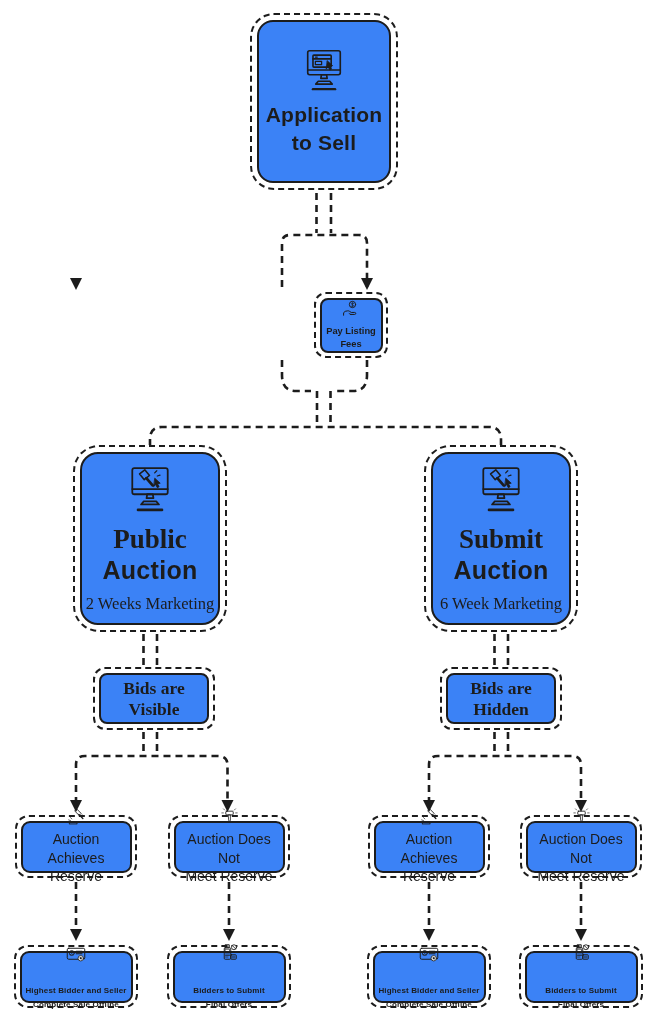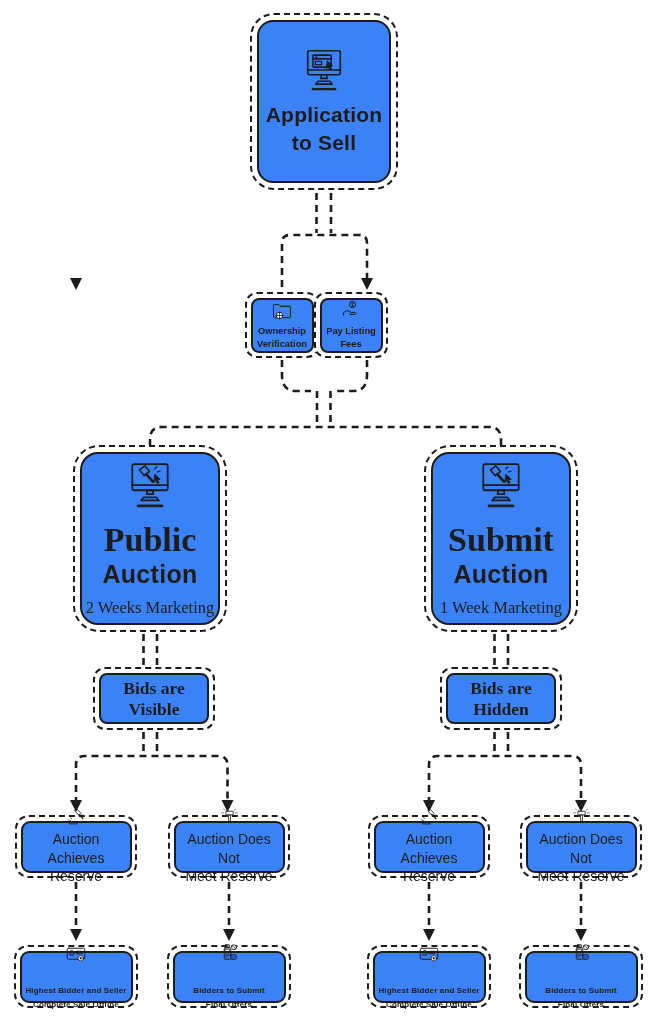--- a/index.html
+++ b/index.html
@@ -26,21 +26,21 @@
   .n-app .lbl { font-size: 21px; font-weight: 700; line-height: 1.32; margin-top: 9px; letter-spacing: .2px; }
 
   
   .n-small { border-radius: 12px; }
   .n-small .inner { border-radius: 8px; border-width: 2.5px; inset: 3.5px; }
   .n-small .lbl { font-size: 9.3px; font-weight: 700; line-height: 1.42; margin-top: 2px; }
 
   
   .n-auction { border-radius: 26px; }
   .n-auction .inner { border-radius: 18px; inset: 5px; }
-  .t-serif { font-family: "Liberation Serif", serif; font-weight: 700; font-size: 34px; line-height: 1.1; margin-top: 12px; }
+  .t-serif { font-family: "Liberation Serif", serif; font-weight: 700; font-size: 27px; line-height: 1.1; margin-top: 12px; }
   .t-sans  { font-size: 25px; font-weight: 700; line-height: 1.2; letter-spacing: .3px; }
   .t-sub   { font-family: "Liberation Serif", serif; font-size: 16.5px; line-height: 1.2; margin-top: 9px; }
 
   
   .n-mid { border-radius: 12px; }
   .n-mid .inner { border-radius: 8px; border-width: 2.5px; }
   .n-mid .lbl { font-family: "Liberation Serif", serif; font-weight: 700; font-size: 17.5px; }
 
   
   .n-res { border-radius: 14px; }
@@ -195,29 +195,20 @@
   <div class="node n-app" style="left:250px;top:13px;width:148px;height:177px">
     <div class="inner">
       <svg class="icon" width="46" height="46">
           <use href="#sym-monitor-app"></use>
         </svg>
       <div class="lbl">Application
 to Sell</div>
     </div>
   </div>
 
-  <div class="node n-small" style="left:245px;top:292px;width:74px;height:66px">
-    <div class="inner">
-      <svg class="icon" width="24" height="24">
-          <use href="#sym-folder-target"></use>
-        </svg>
-      <div class="lbl">Ownership
-Verification</div>
-    </div>
-  </div>
 
   <div class="node n-small" style="left:314px;top:292px;width:74px;height:66px">
     <div class="inner">
       <svg class="icon" width="24" height="24">
           <use href="#sym-hand-coin"></use>
         </svg>
       <div class="lbl">Pay Listing
 Fees</div>
     </div>
   </div>
@@ -233,21 +224,21 @@
     </div>
   </div>
 
   <div class="node n-auction" style="left:424px;top:445px;width:154px;height:187px">
     <div class="inner">
       <svg class="icon" width="50" height="50">
           <use href="#sym-monitor-gavel"></use>
         </svg>
       <div class="t-serif">Submit</div>
       <div class="t-sans">Auction</div>
-      <div class="t-sub">1 Week Marketing</div>
+      <div class="t-sub">6 Week Marketing</div>
     </div>
   </div>
 
   <div class="node n-mid" style="left:440px;top:667px;width:122px;height:63px">
     <div class="inner">
       <div class="lbl">Bids are Hidden</div>
     </div>
   </div>
 
   <div class="node n-mid" style="left:93px;top:667px;width:122px;height:63px">

